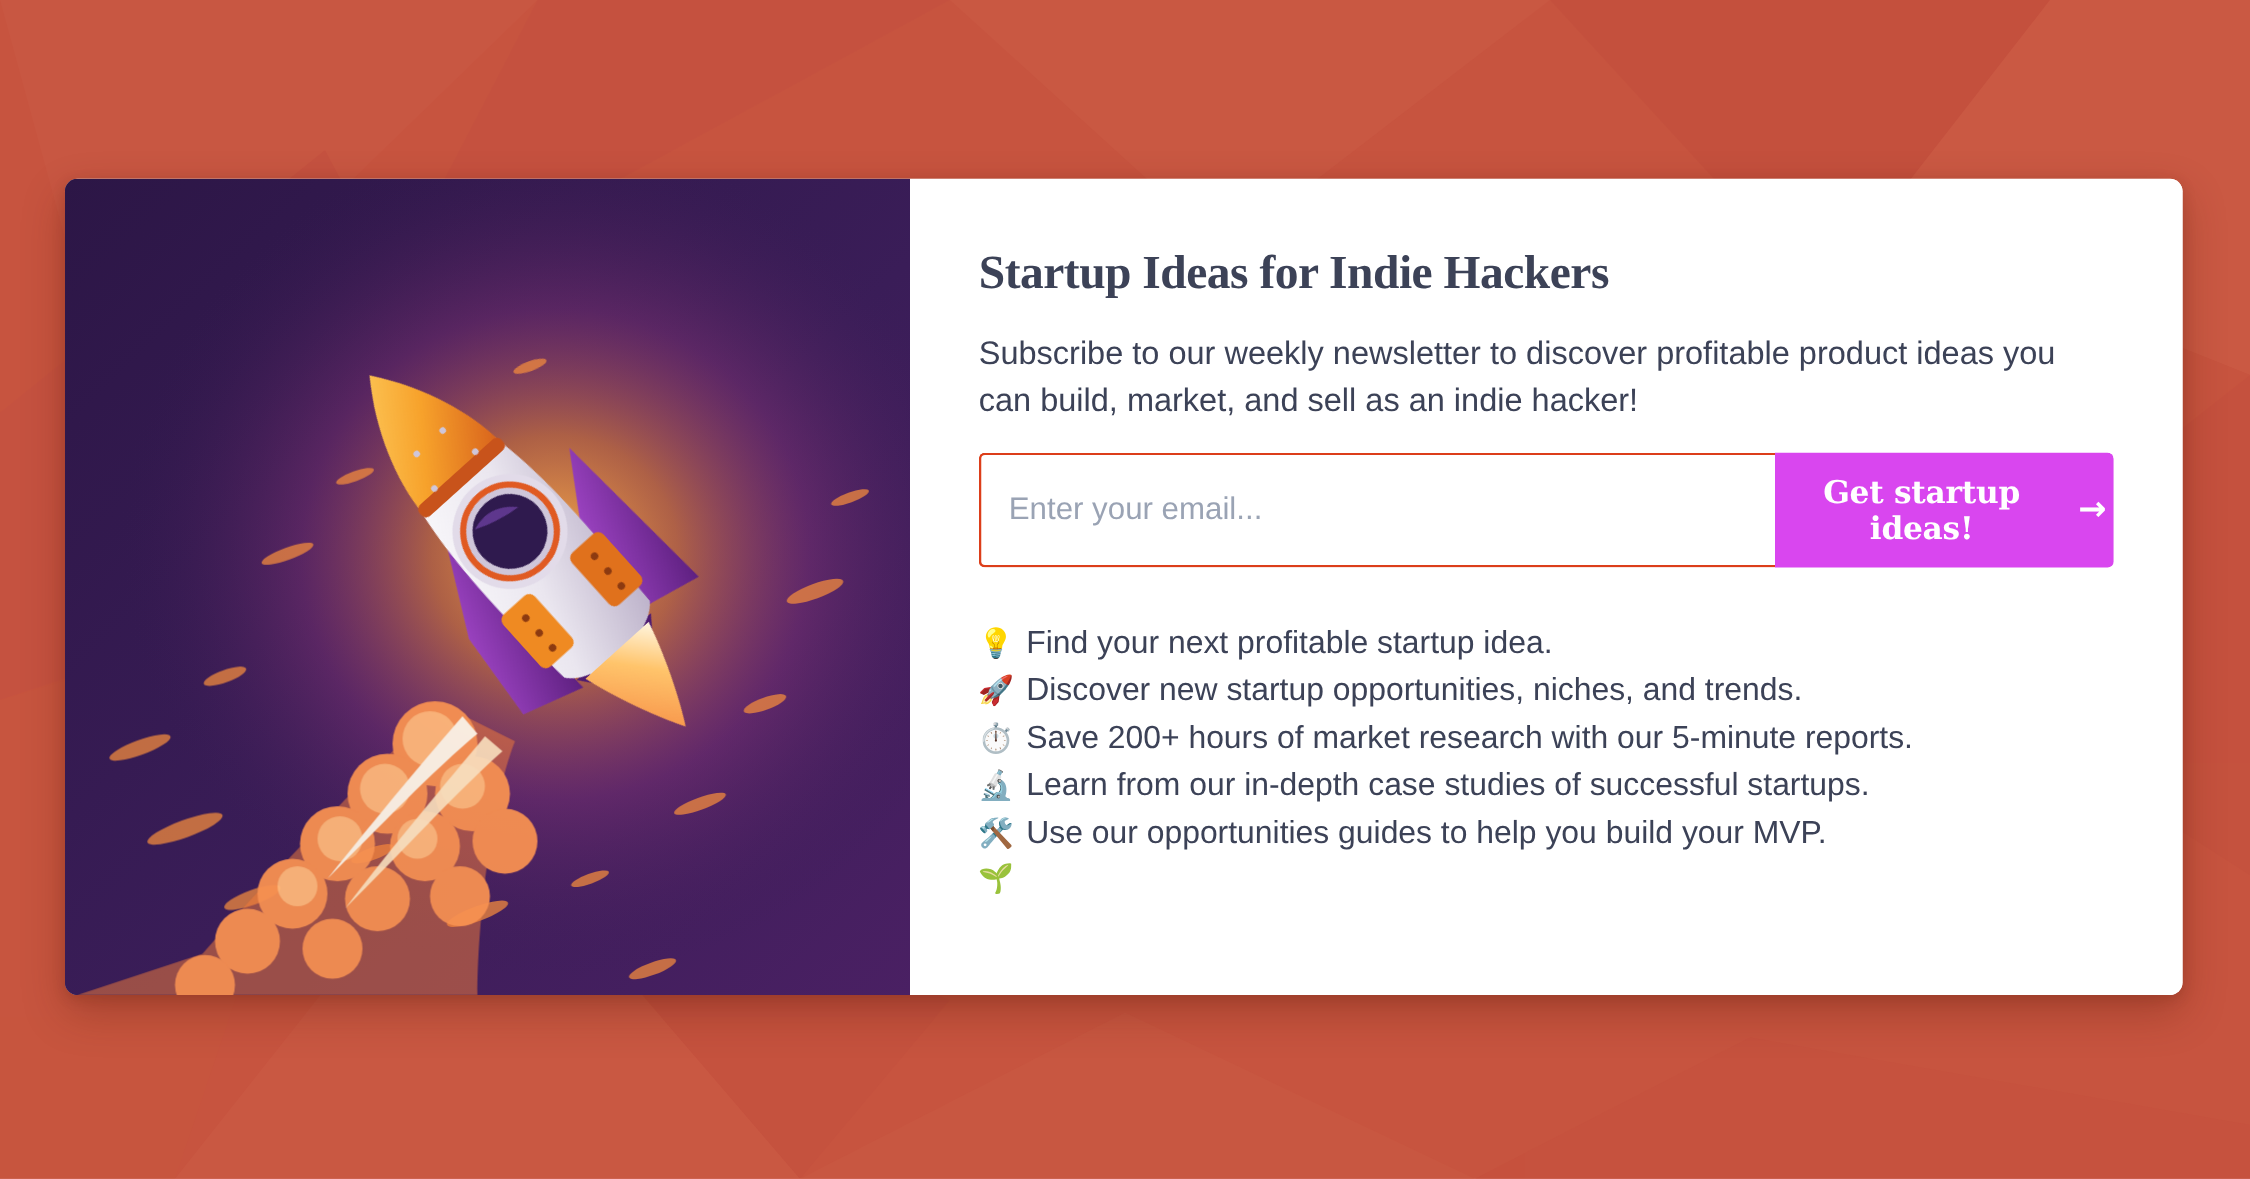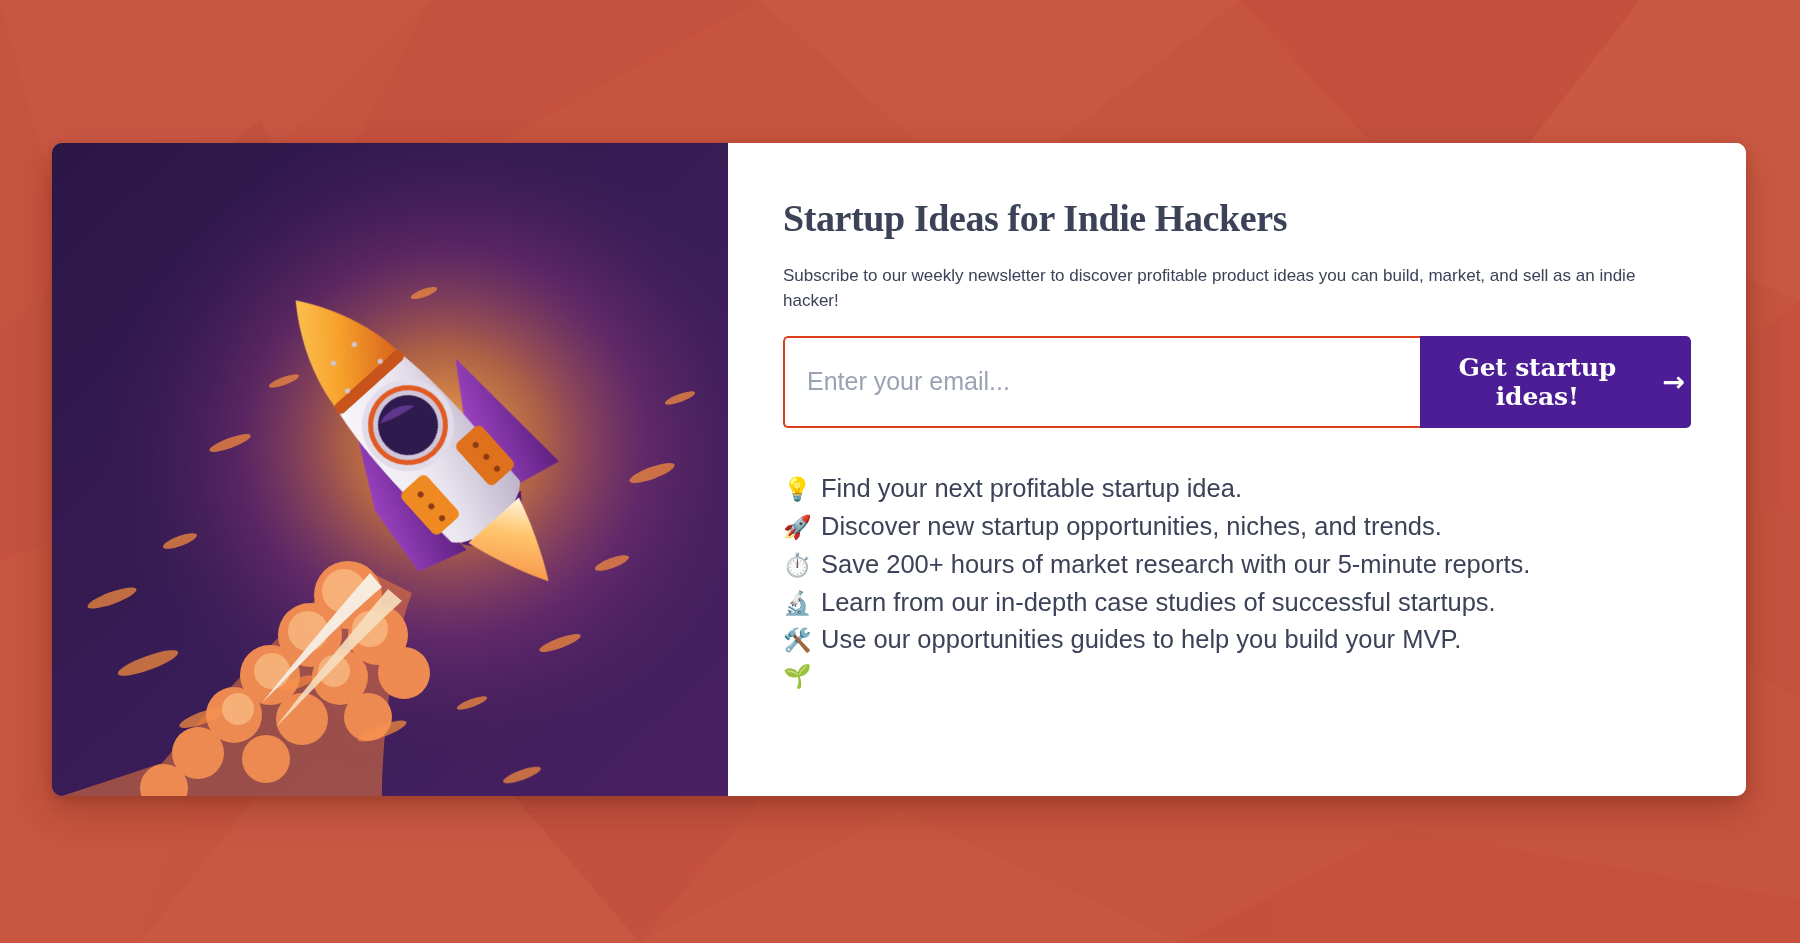--- a/index.html
+++ b/index.html
@@ -63,21 +63,21 @@
     font-weight: bold;
     font-size: 38px;
     line-height: 1.06;
     color: #3c4257;
     letter-spacing: -0.4px;
     margin: 0 0 26px 0;
     white-space: nowrap;
   }
 
   #subhead {
-    font-size: 17px;
+    font-size: 26px;
     line-height: 1.45;
     color: #3c4257;
     margin: 0 0 22px 0;
     max-width: 890px;
   }
 
   
   #signup-form {
     display: flex;
     width: 908px;
@@ -100,21 +100,21 @@
     color: #3c4257;
     padding: 0 22px;
     outline: none;
   }
   #email-input::placeholder { color: #9aa3b4; }
 
   #submit-button {
     flex: 1 1 auto;
     height: 92px;
     border: none;
-    background: #4c1d95;
+    background: #d946ef;
     border-radius: 0 5px 5px 0;
     color: #ffffff;
     font-family: "DejaVu Serif", "Liberation Serif", serif;
     font-weight: bold;
     font-size: 25px;
     letter-spacing: -0.2px;
     cursor: pointer;
     display: flex;
     align-items: center;
     justify-content: center;

